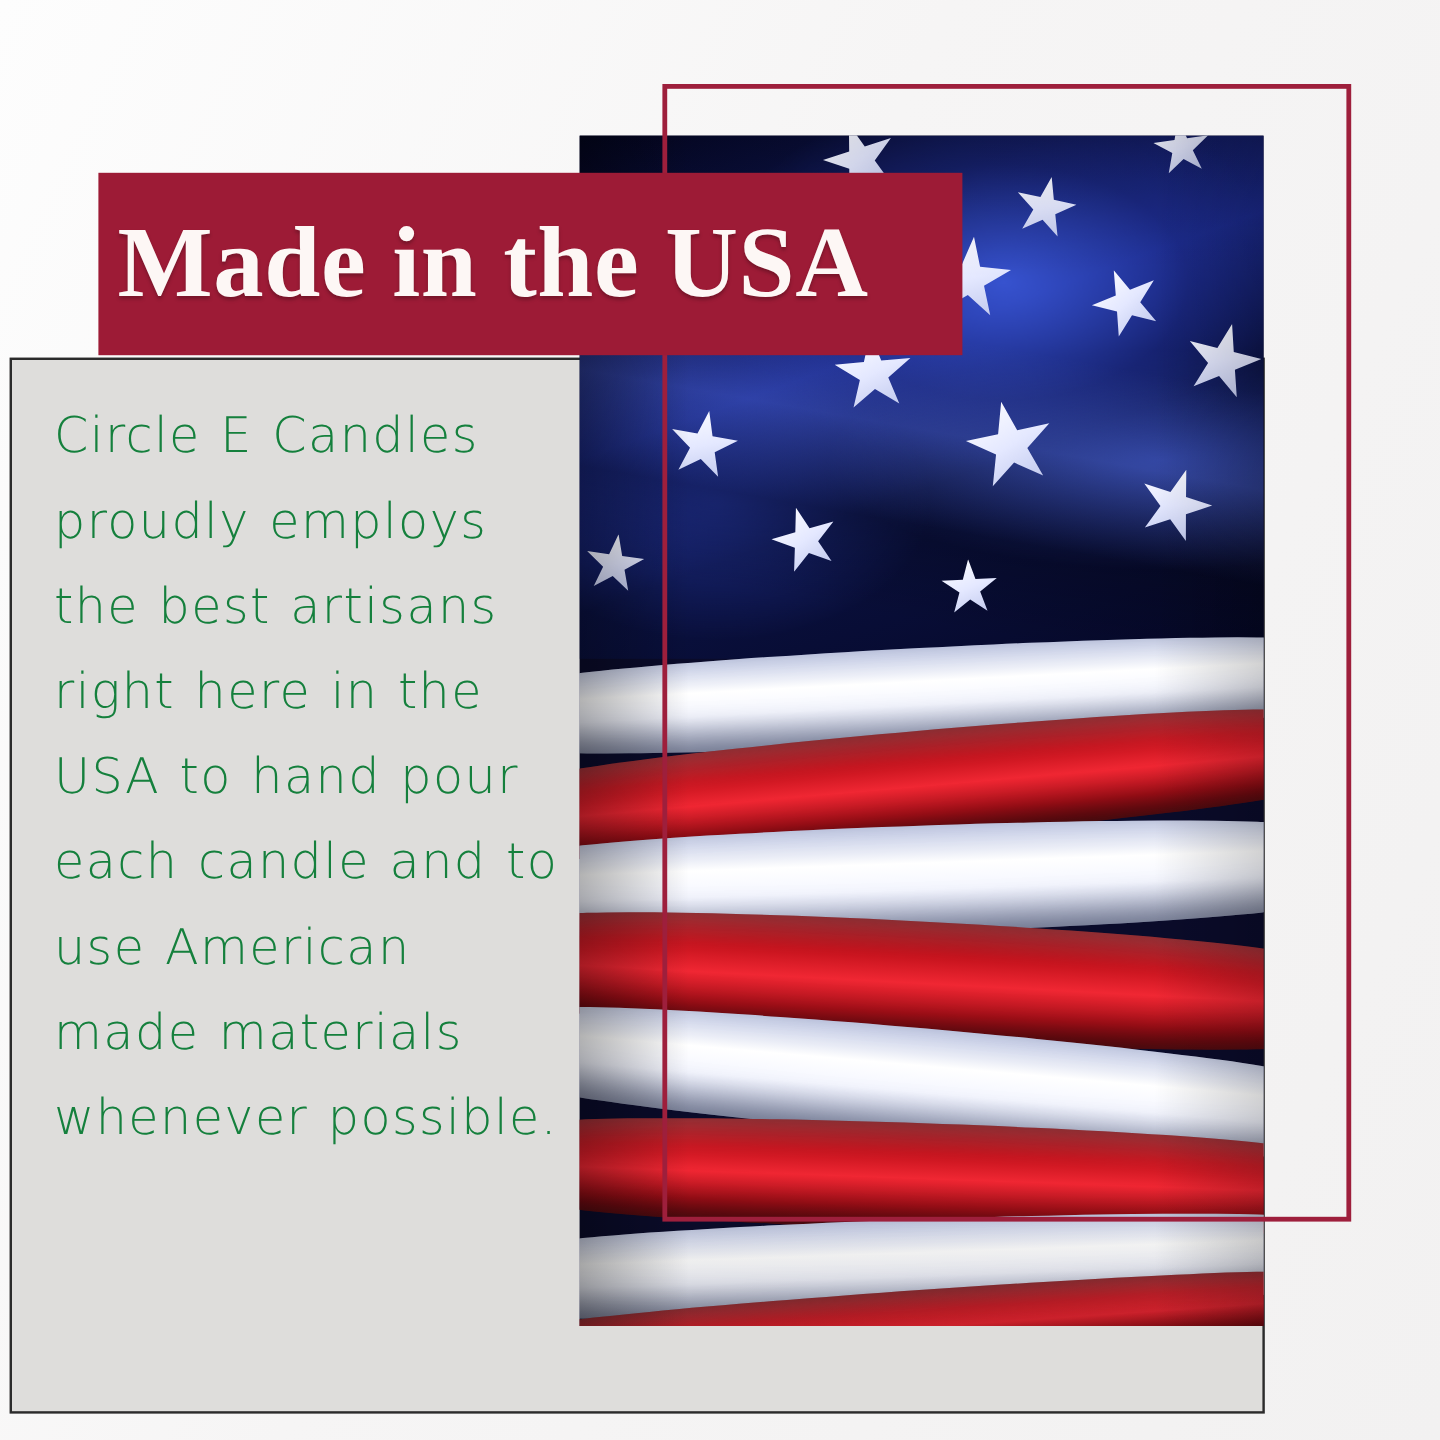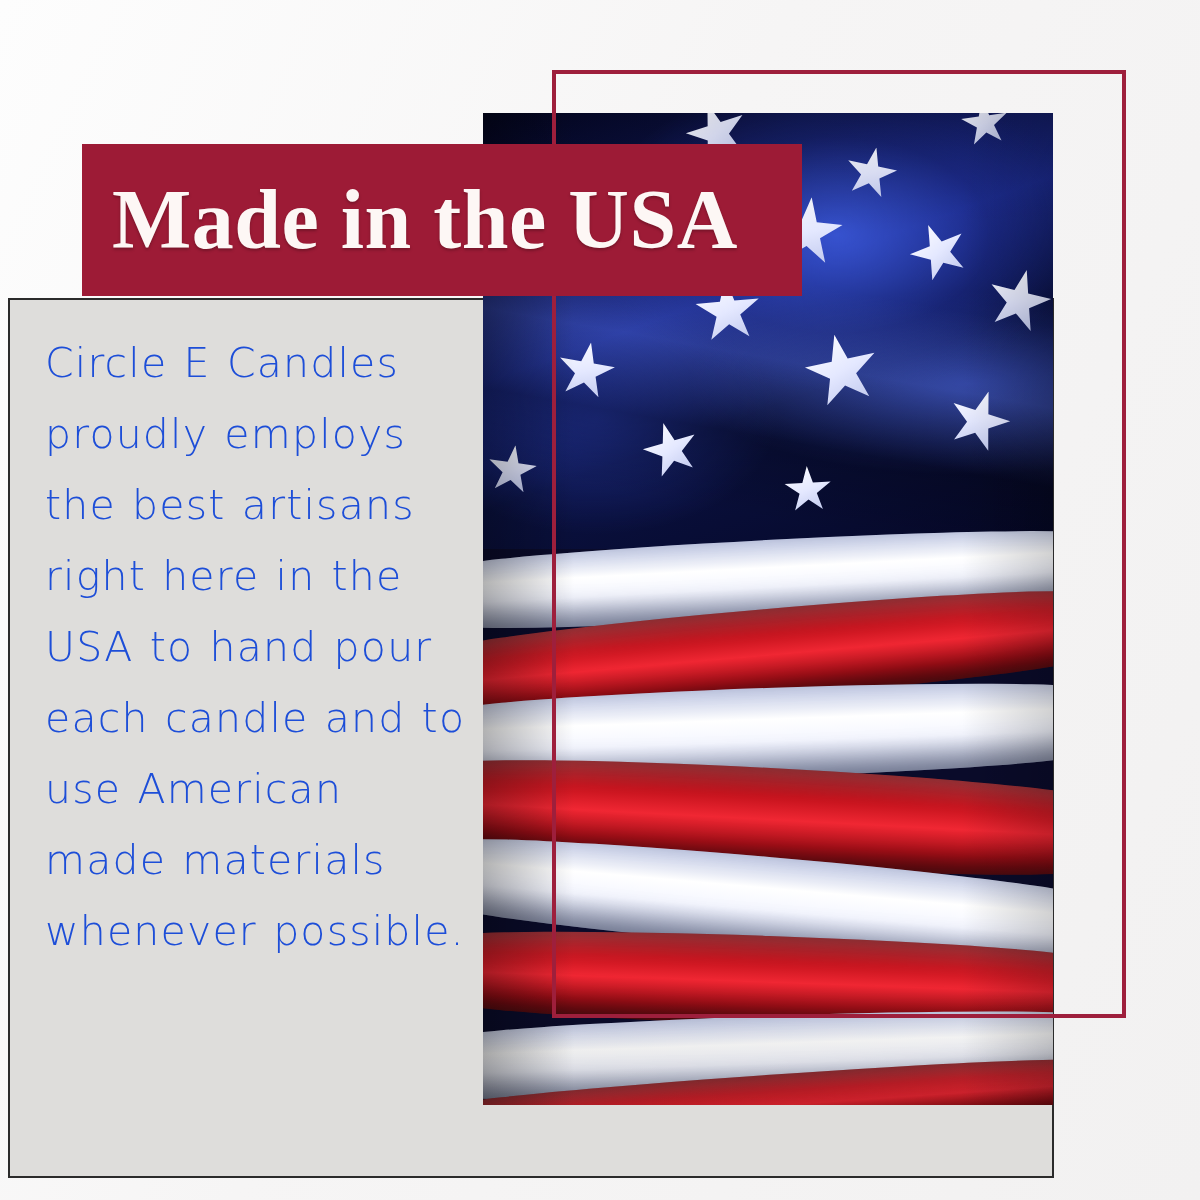--- a/index.html
+++ b/index.html
@@ -132,37 +132,37 @@
     display: flex;
     align-items: center;
   }
   .banner-title {
     font-family: "Liberation Serif", "DejaVu Serif", serif;
     font-weight: bold;
     font-size: 84px;
     line-height: 1;
     color: #fdf7f5;
     letter-spacing: 0.5px;
-    padding-left: 30px;
+    padding-left: 16px;
     white-space: nowrap;
     text-shadow: 0 2px 3px rgba(0,0,0,0.25);
   }
 
   
   .body-copy {
     position: absolute;
     left: 45px;
     top: 328px;
     width: 430px;
     font-family: "DejaVu Sans", "Liberation Sans", sans-serif;
     font-weight: 300;
     font-size: 41px;
     line-height: 71px;
     letter-spacing: 1.2px;
-    color: #1d4ed8;
+    color: #15803d;
     word-spacing: 2px;
   }
 </style>
 </head>
 <body>
 
 <div id="stage">
 
   <div class="bg-wash"></div>
 

